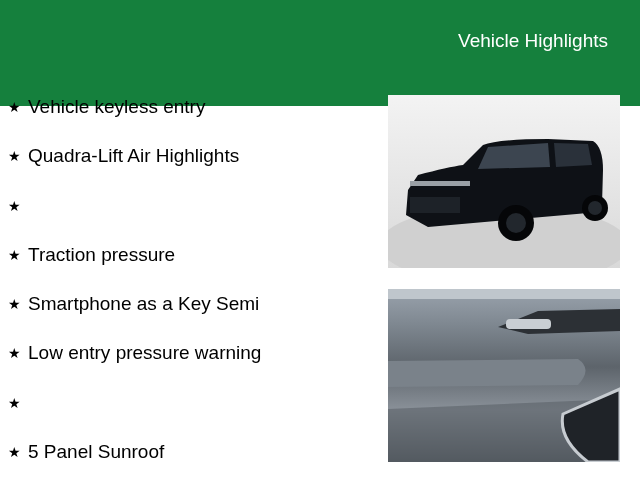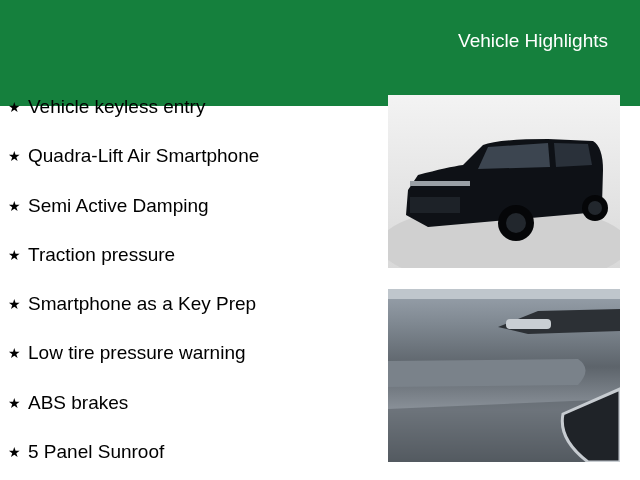--- a/index.html
+++ b/index.html
@@ -21,41 +21,39 @@
   <div class="header-title">Vehicle Highlights</div>
 </div>
 
 <ul class="features">
   <li class="feature">
       <span class="star">★</span>
       <span>Vehicle keyless entry</span>
     </li>
   <li class="feature">
       <span class="star">★</span>
-      <span>Quadra-Lift Air Smartphone</span>
+      <span>Quadra-Lift Air Highlights</span>
     </li>
   <li class="feature">
       <span class="star">★</span>
-      <span>Semi Active Damping</span>
     </li>
   <li class="feature">
       <span class="star">★</span>
       <span>Traction pressure</span>
     </li>
   <li class="feature">
       <span class="star">★</span>
-      <span>Smartphone as a Key Prep</span>
+      <span>Smartphone as a Key Semi</span>
     </li>
   <li class="feature">
       <span class="star">★</span>
-      <span>Low tire pressure warning</span>
+      <span>Low entry pressure warning</span>
     </li>
   <li class="feature">
       <span class="star">★</span>
-      <span>ABS brakes</span>
     </li>
   <li class="feature">
       <span class="star">★</span>
       <span>5 Panel Sunroof</span>
     </li>
 </ul>
 
 <div class="photo photo-suv" title="Black SUV exterior, front three-quarter view">
   <svg width="232" height="173" viewBox="0 0 232 173">
     <ellipse cx="116" cy="150" rx="125" ry="40" fill="#d0d0d0"></ellipse>

